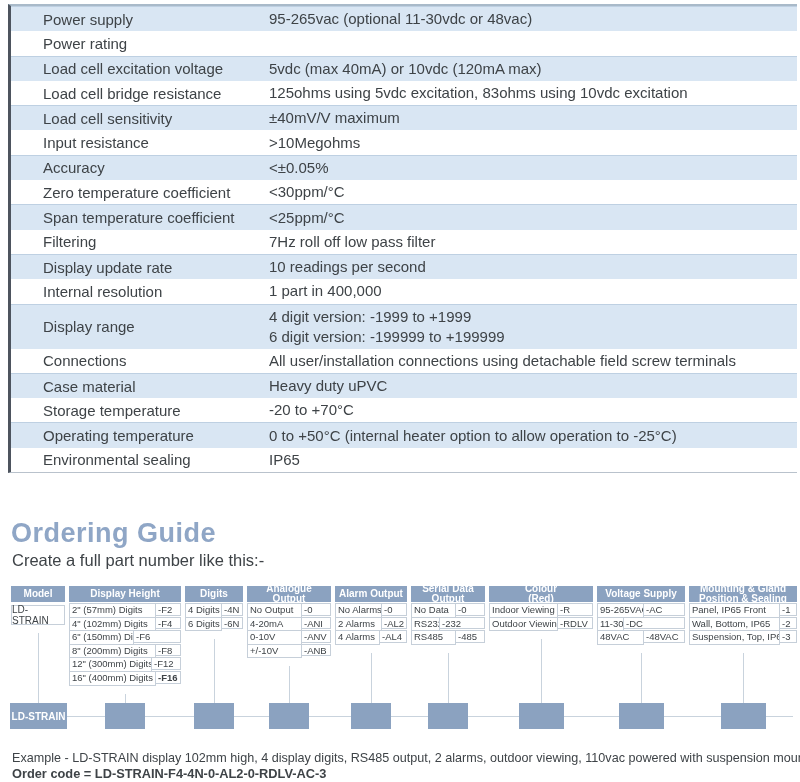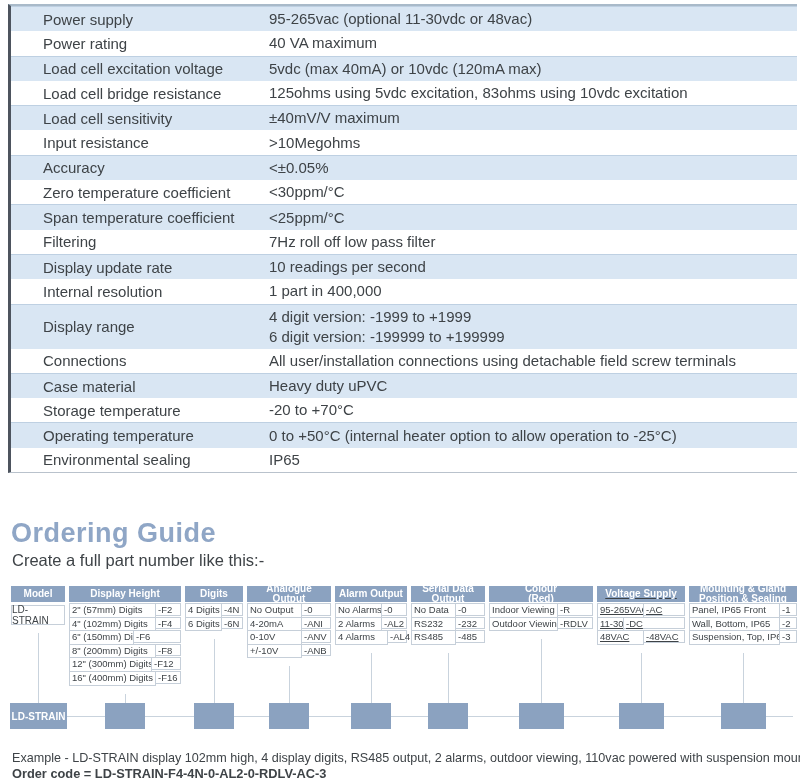--- a/index.html
+++ b/index.html
@@ -98,23 +98,20 @@
   <div class="spec-table" id="specTable">
   <div class="spec-row alt">
     <div class="spec-label">Power supply</div>
     <div class="spec-value">
           <div>95-265vac (optional 11-30vdc or 48vac)</div>
         </div>
   </div>
 
   <div class="spec-row">
     <div class="spec-label">Power rating</div>
-    <div class="spec-value">
-          <div>40 VA maximum</div>
-        </div>
   </div>
 
   <div class="spec-row alt">
     <div class="spec-label">Load cell excitation voltage</div>
     <div class="spec-value">
           <div>5vdc (max 40mA) or 10vdc (120mA max)</div>
         </div>
   </div>
 
   <div class="spec-row">
@@ -258,21 +255,21 @@
     <div class="oc-code" style="width: 26px;">-F8</div>
   </div>
 
   <div class="oc-row">
     <div class="oc-label">12" (300mm) Digits</div>
     <div class="oc-code" style="width: 30px;">-F12</div>
   </div>
 
   <div class="oc-row">
     <div class="oc-label">16" (400mm) Digits</div>
-    <div class="oc-code" style="width: 26px;">-F16</div>
+    <div class="oc-code" style="width: 26px; font-weight: bold;">-F16</div>
   </div>
 </div>
   </div>
 
   <div class="order-col" style="width: 58px;">
     <div class="oc-header">Digits</div>
     <div class="oc-rows">
   <div class="oc-row">
     <div class="oc-label">4 Digits</div>
     <div class="oc-code" style="width: 22px;">-4N</div>
@@ -319,37 +316,37 @@
     <div class="oc-code" style="width: 26px;">-0</div>
   </div>
 
   <div class="oc-row">
     <div class="oc-label">2 Alarms</div>
     <div class="oc-code" style="width: 26px;">-AL2</div>
   </div>
 
   <div class="oc-row">
     <div class="oc-label">4 Alarms</div>
-    <div class="oc-code" style="width: 20px;">-AL4</div>
+    <div class="oc-code" style="width: 28px;">-AL4</div>
   </div>
 </div>
   </div>
 
   <div class="order-col" style="width: 74px;">
     <div class="oc-header">Serial Data
 Output</div>
     <div class="oc-rows">
   <div class="oc-row">
     <div class="oc-label">No Data</div>
     <div class="oc-code" style="width: 30px;">-0</div>
   </div>
 
   <div class="oc-row">
     <div class="oc-label">RS232</div>
-    <div class="oc-code" style="width: 30px;">-232</div>
+    <div class="oc-code" style="width: 46px;">-232</div>
   </div>
 
   <div class="oc-row">
     <div class="oc-label">RS485</div>
     <div class="oc-code" style="width: 30px;">-485</div>
   </div>
 </div>
   </div>
 
   <div class="order-col" style="width: 104px;">
@@ -361,21 +358,21 @@
     <div class="oc-code" style="width: 36px;">-R</div>
   </div>
 
   <div class="oc-row">
     <div class="oc-label">Outdoor Viewing</div>
     <div class="oc-code" style="width: 36px;">-RDLV</div>
   </div>
 </div>
   </div>
 
-  <div class="order-col" style="width: 88px; text-decoration: underline;">
+  <div class="order-col" style="width: 88px;">
     <div class="oc-header">Voltage Supply</div>
     <div class="oc-rows">
   <div class="oc-row">
     <div class="oc-label">95-265VAC</div>
     <div class="oc-code" style="width: 42px;">-AC</div>
   </div>
 
   <div class="oc-row">
     <div class="oc-label">11-30VDC</div>
     <div class="oc-code" style="width: 62px;">-DC</div>

